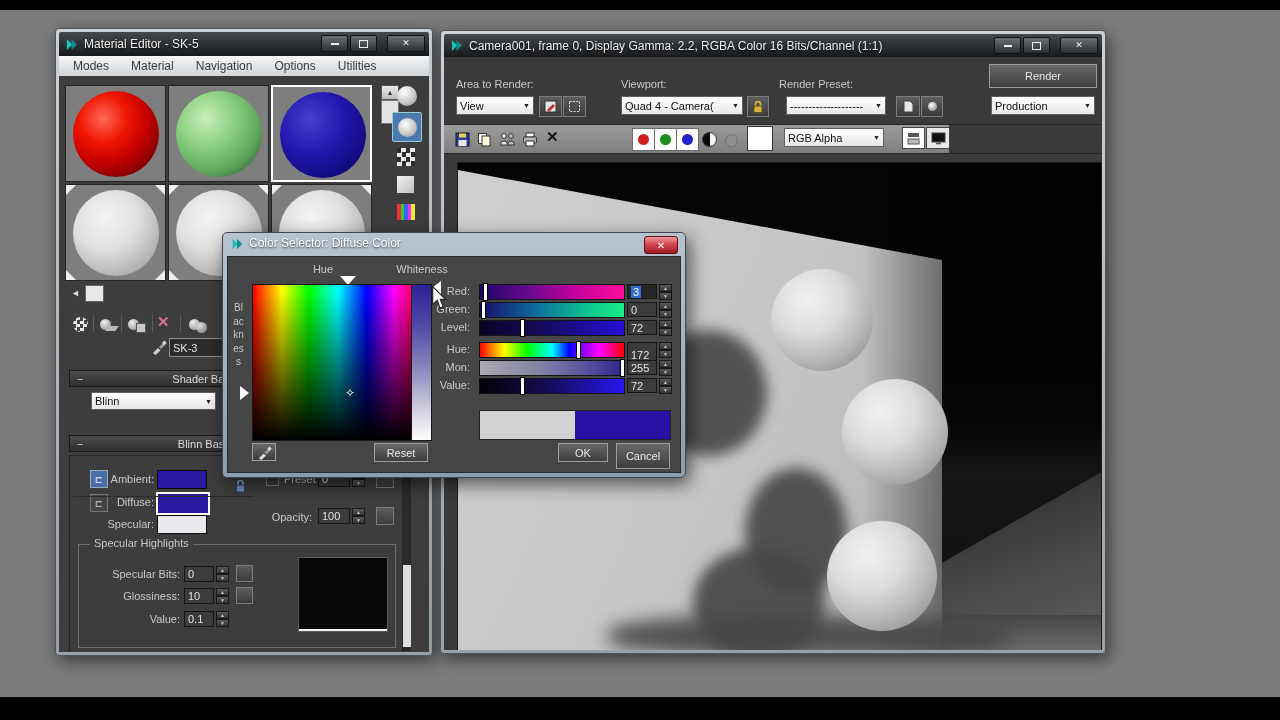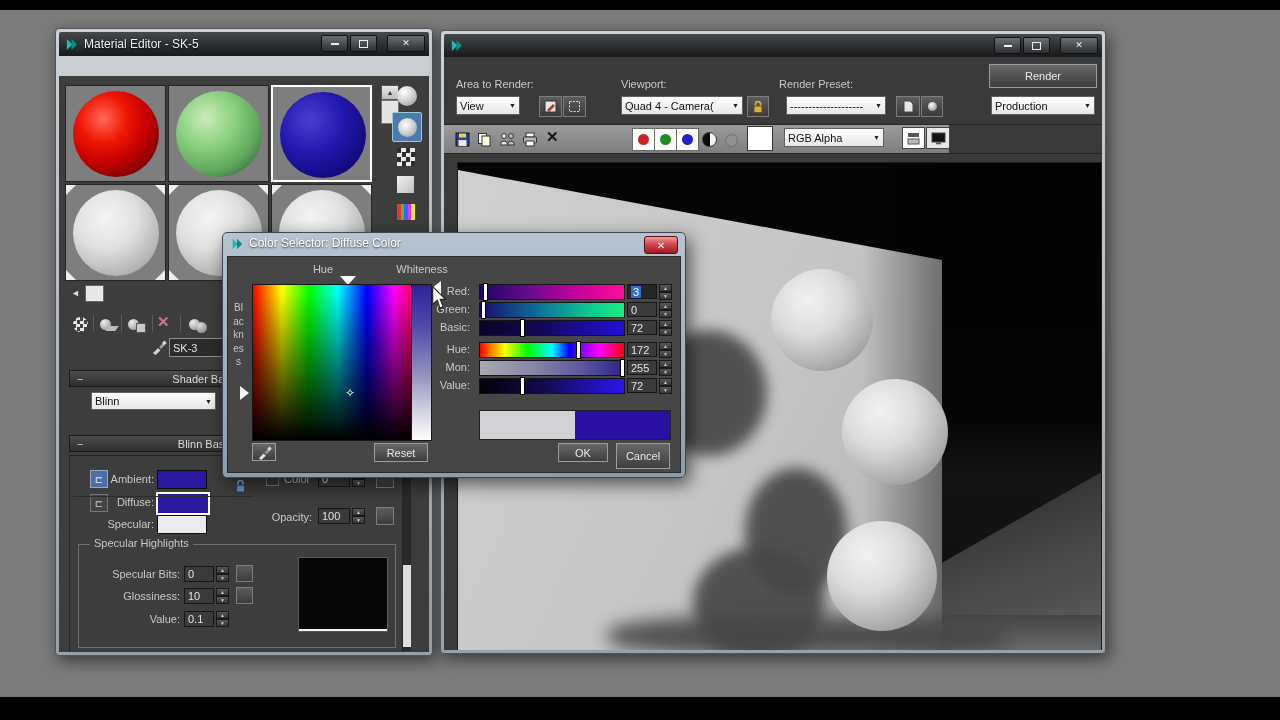--- a/index.html
+++ b/index.html
@@ -100,20 +100,27 @@
     <span class="winbtns">
       <span class="wbtn">
             <span class="minbar"></span>
           </span>
       <span class="wbtn">
             <span class="maxbox"></span>
           </span>
       <span class="wbtn wide">✕</span>
     </span>
   </div>
+  <div class="menubar">
+    <span class="menu-item">Modes</span>
+    <span class="menu-item">Material</span>
+    <span class="menu-item">Navigation</span>
+    <span class="menu-item">Options</span>
+    <span class="menu-item">Utilities</span>
+  </div>
   <div class="content" style="top:47px">
 
     <div class="slot" style="left:6px;top:9px">
       <div class="ball" style="background:radial-gradient(circle at 35% 32%,#ff6a5a 0%,#ef1600 30%,#c40000 55%,#6e0000 85%,#4c0000 100%)"></div>
         </div>
     <div class="slot" style="left:109px;top:9px">
       <div class="ball" style="background:radial-gradient(circle at 35% 32%,#c9edb9 0%,#8bd080 35%,#60a85c 65%,#2e5e30 92%)"></div>
         </div>
     <div class="slot sel" style="left:212px;top:9px">
       <div class="ball" style="background:radial-gradient(circle at 35% 32%,#4a3ed0 0%,#2318b0 40%,#140c86 70%,#0c0660 95%)"></div>
@@ -211,21 +218,21 @@
       <div class="abs" style="left:86px;top:36px;width:50px;height:19px;background:#2a18a0;border:2px solid #fff"></div>
       <div class="abs lbl" style="left:20px;top:62px;width:64px;text-align:right">Specular:</div>
       <div class="abs" style="left:87px;top:59px;width:48px;height:17px;background:#eaeaee;border:1px solid #0c0c0c"></div>
       <div class="abs ticon" style="left:164px;top:22px;width:12px;height:16px">
         <svg width="11" height="14" viewBox="0 0 11 14">
               <path d="M3 6 V4 a2.5 2.5 0 0 1 5 0 V6" fill="none" stroke="#8fb0e0" stroke-width="1.6"></path>
               <rect x="1.5" y="6" width="8" height="7" fill="#6f8fc0" stroke="#2a3a55"></rect>
             </svg>
           </div>
       <div class="abs" style="left:196px;top:17px;width:11px;height:11px;background:#3a3a3a;border:1px solid #7a7a7a"></div>
-      <div class="abs lbl" style="left:214px;top:17px">Color</div>
+      <div class="abs lbl" style="left:214px;top:17px">Preset</div>
       <div class="abs vbox" style="left:248px;top:15px;width:32px;height:16px">
             <span>0</span>
           </div>
       <div class="abs spin" style="left:282px;top:15px;height:16px">
             <i>▲</i>
             <i>▼</i>
           </div>
       <div class="abs mapbtn" style="left:306px;top:14px;width:16px;height:16px"></div>
       <div class="abs lbl" style="left:188px;top:55px;width:54px;text-align:right">Opacity:</div>
       <div class="abs vbox" style="left:248px;top:52px;width:32px;height:16px">
@@ -277,40 +284,41 @@
 </div>
 
 <div class="win" style="left:440px;top:20px;width:666px;height:624px;z-index:12">
   <div class="titlebar" style="height:23px">
     <span class="ticon">
       <svg width="13" height="13" viewBox="0 0 14 14">
             <path d="M2 1 L8 7 L2 13 Z" fill="#1cc0b8"></path>
             <path d="M7 1 L13 7 L7 13 Z" fill="#0d8d88"></path>
           </svg>
     </span>
+    <span class="ttl">Camera001, frame 0, Display Gamma: 2.2, RGBA Color 16 Bits/Channel (1:1)</span>
     <span class="winbtns">
       <span class="wbtn">
             <span class="minbar"></span>
           </span>
       <span class="wbtn">
             <span class="maxbox"></span>
           </span>
       <span class="wbtn wide">✕</span>
     </span>
   </div>
   <div class="content" style="top:26px;background:#3a3a3a">
 
     <div class="abs lbl" style="left:12px;top:21px">Area to Render:</div>
     <div class="abs lbl" style="left:177px;top:21px">Viewport:</div>
     <div class="abs lbl" style="left:335px;top:21px">Render Preset:</div>
     <div class="abs btn3d" style="left:545px;top:7px;width:108px;height:24px">
       <span>Render</span>
         </div>
 
-    <div class="dd abs" style="left:12px;top:39px;width:64px;height:19px">
+    <div class="dd abs" style="left:12px;top:39px;width:78px;height:19px">
       <span>View</span>
           <span class="arr">▼</span>
         </div>
     <div class="abs ticon mapbtn" style="left:95px;top:39px;width:21px;height:19px">
       <svg width="13" height="13" viewBox="0 0 13 13">
             <rect x="1" y="1" width="11" height="11" fill="#e8e8e8" stroke="#333"></rect>
             <path d="M3 10 L9 4 L11 6 L5 12 Z" fill="#b33"></path>
           </svg>
         </div>
     <div class="abs ticon mapbtn" style="left:119px;top:39px;width:21px;height:19px">
@@ -475,37 +483,37 @@
           <i class="mark" style="left:1%"></i>
         </div>
     <div class="abs vbox" style="left:399px;top:45px;width:30px;height:15px">
           <span>0</span>
         </div>
     <div class="abs spin" style="left:431px;top:45px;height:16px">
           <i>▲</i>
           <i>▼</i>
         </div>
 
-    <div class="abs lbl" style="left:190px;top:64px;width:52px;text-align:right">Basic:</div>
+    <div class="abs lbl" style="left:190px;top:64px;width:52px;text-align:right">Level:</div>
     <div class="slider sl-blu" style="left:251px;top:63px">
           <i class="mark" style="left:28%"></i>
         </div>
     <div class="abs vbox" style="left:399px;top:63px;width:30px;height:15px">
           <span>72</span>
         </div>
     <div class="abs spin" style="left:431px;top:63px;height:16px">
           <i>▲</i>
           <i>▼</i>
         </div>
 
     <div class="abs lbl" style="left:190px;top:86px;width:52px;text-align:right">Hue:</div>
     <div class="slider sl-hue" style="left:251px;top:85px">
           <i class="mark" style="left:67%"></i>
         </div>
-    <div class="abs vbox" style="left:399px;top:85px;width:30px;height:15px">
+    <div class="abs vbox" style="left:399px;top:85px;width:30px;height:26px">
           <span>172</span>
         </div>
     <div class="abs spin" style="left:431px;top:85px;height:16px">
           <i>▲</i>
           <i>▼</i>
         </div>
 
     <div class="abs lbl" style="left:190px;top:104px;width:52px;text-align:right">Mon:</div>
     <div class="slider sl-sat" style="left:251px;top:103px">
           <i class="mark" style="left:97%"></i>

